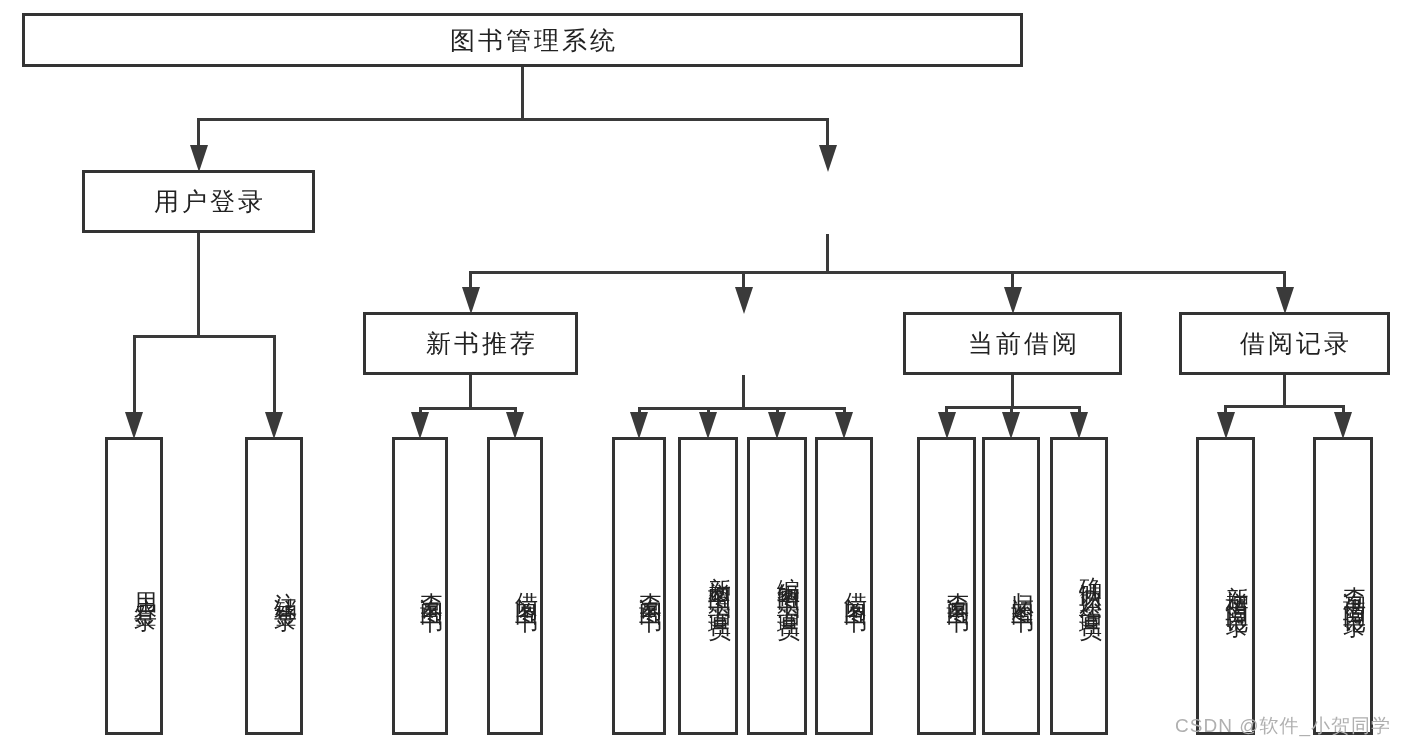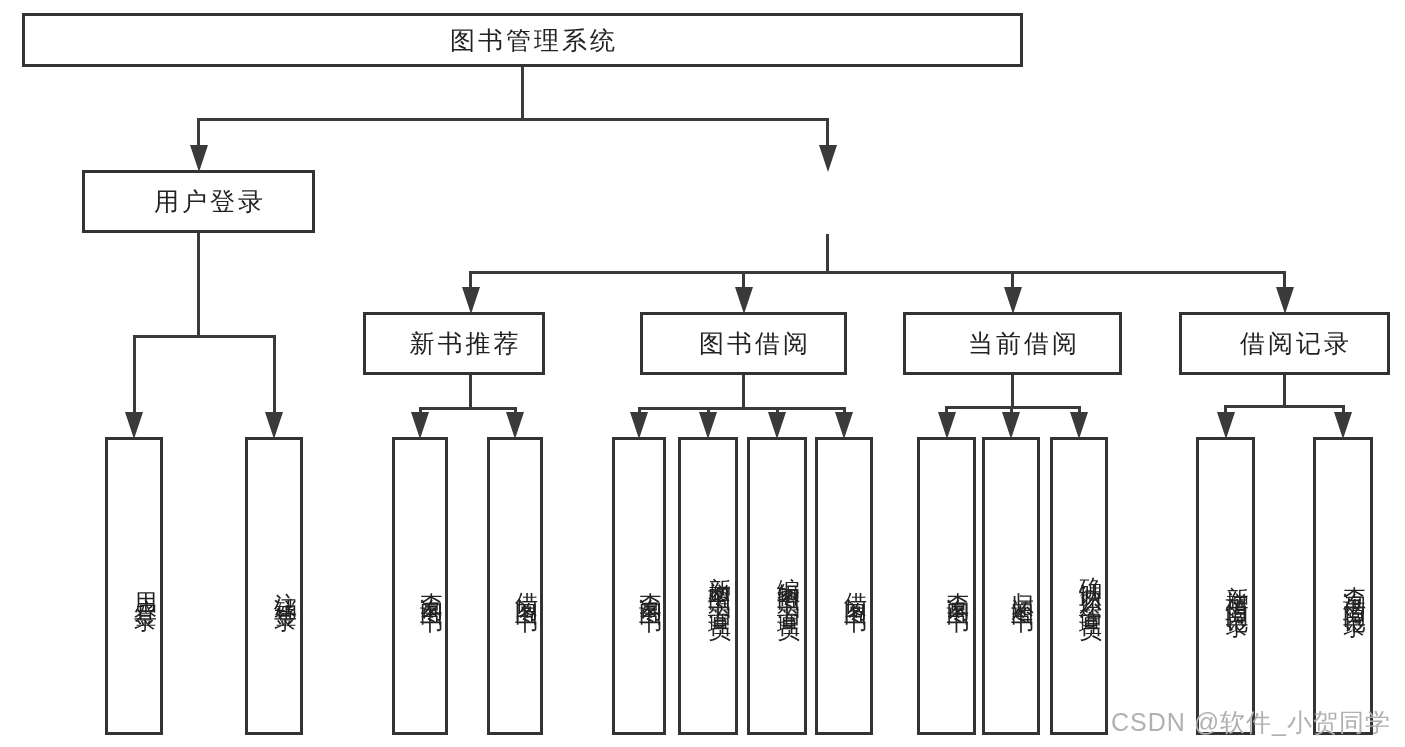--- a/index.html
+++ b/index.html
@@ -48,43 +48,40 @@
     height: 0;
     border-left: 9px solid transparent;
     border-right: 9px solid transparent;
     border-top: 27px solid #3a3a3a;
   }
   #watermark {
     position: absolute;
     right: 14px;
     bottom: 8px;
     font-family: "Liberation Sans", sans-serif;
-    font-size: 25px;
+    font-size: 19px;
     letter-spacing: 1px;
     color: #b0b0b0;
     z-index: 5;
     white-space: nowrap;
   }
 </style>
 </head>
 <body>
 
 <div id="canvas">
   <div id="watermark">CSDN @软件_小贺同学</div>
 <div class="node" style="left: 22px; top: 13px; width: 1001px; height: 54px;">
       <span class="lbl">图书管理系统</span>
     </div>
     <div class="node" style="left: 82px; top: 170px; width: 233px; height: 63px;">
       <span class="lbl">用户登录</span>
     </div>
-    <div class="node" style="left: 363px; top: 312px; width: 182px; height: 63px;">
+    <div class="node" style="left: 363px; top: 312px; width: 215px; height: 63px;">
       <span class="lbl">新书推荐</span>
-    </div>
-    <div class="node" style="left: 640px; top: 312px; width: 207px; height: 63px;">
-      <span class="lbl">图书借阅</span>
     </div>
     <div class="node" style="left: 1179px; top: 312px; width: 211px; height: 63px;">
       <span class="lbl">借阅记录</span>
     </div>
     <div class="node" style="left: 903px; top: 312px; width: 219px; height: 63px;">
       <span class="lbl">当前借阅</span>
     </div>
     <div class="node v" style="left: 105px; top: 437px; width: 58px; height: 298px;">
       <span class="lbl">用户登录</span>
     </div>

